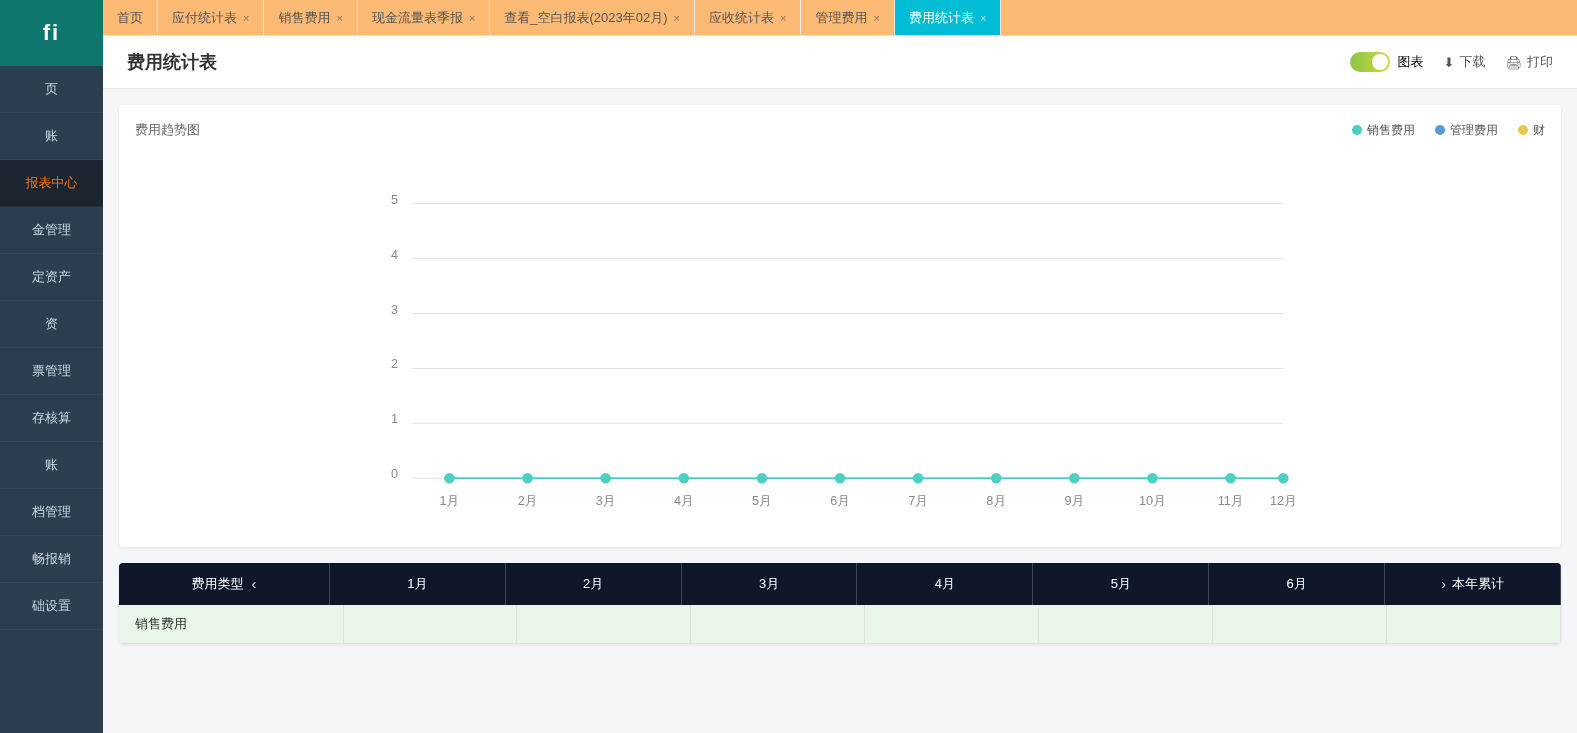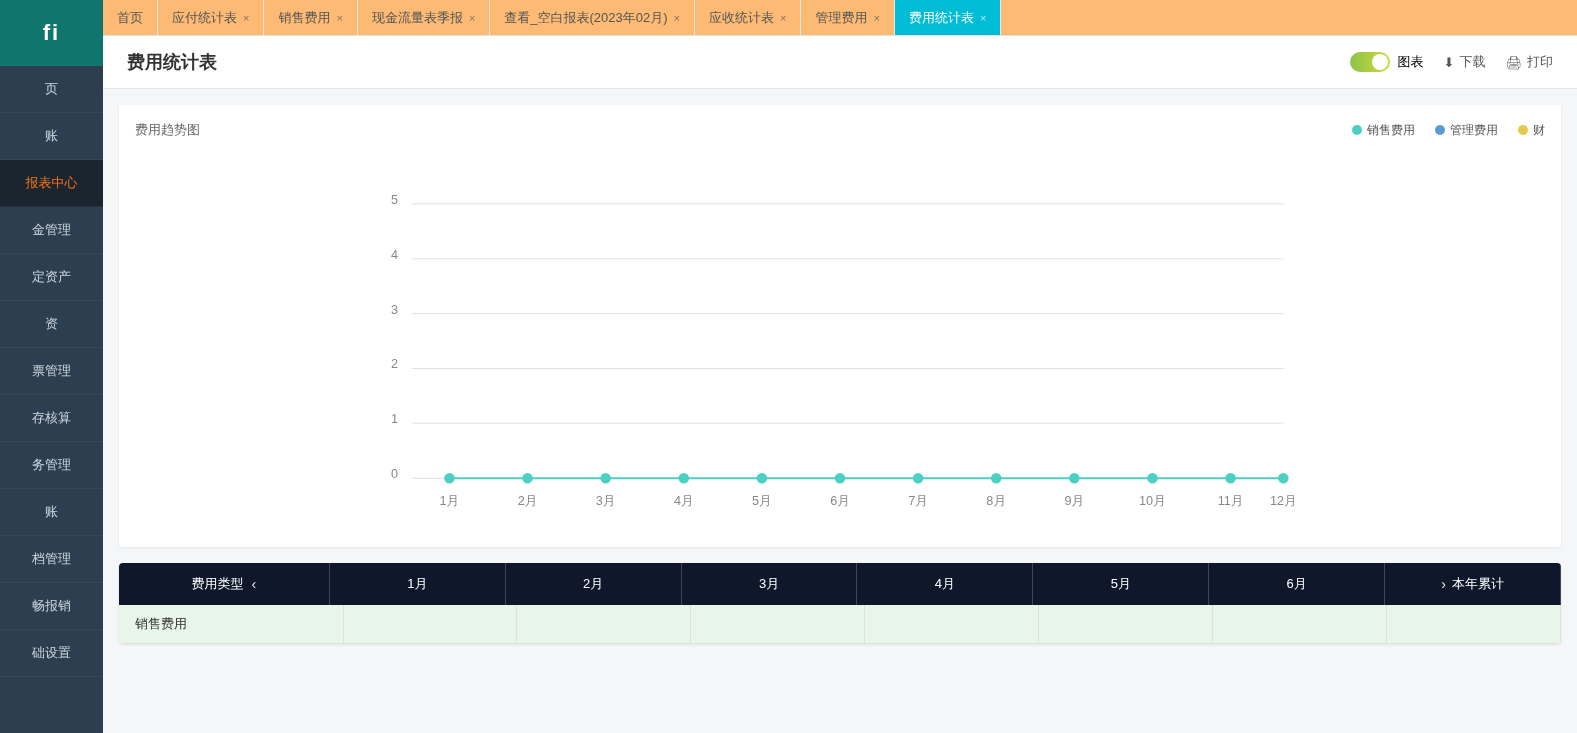--- a/index.html
+++ b/index.html
@@ -250,21 +250,20 @@
 <div class="sidebar">
   <div class="sidebar-logo">fi</div>
   <div class="sidebar-item">页</div>
   <div class="sidebar-item">账</div>
   <div class="sidebar-item active">报表中心</div>
   <div class="sidebar-item">金管理</div>
   <div class="sidebar-item">定资产</div>
   <div class="sidebar-item">资</div>
   <div class="sidebar-item">票管理</div>
   <div class="sidebar-item">存核算</div>
-  <div class="sidebar-item">务管理</div>
   <div class="sidebar-item">账</div>
   <div class="sidebar-item">档管理</div>
   <div class="sidebar-item">畅报销</div>
   <div class="sidebar-item">础设置</div>
 </div>
 
 <div class="main">
 
   <div class="tabs-bar">
     <div class="tab home">首页</div>

